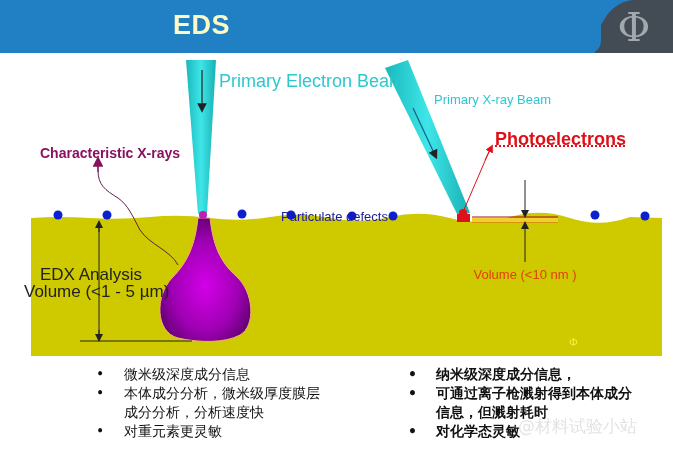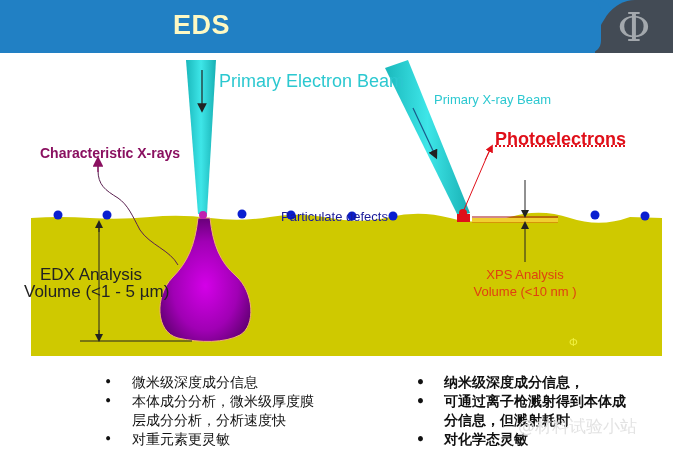--- a/index.html
+++ b/index.html
@@ -7,21 +7,21 @@
   .header { position:absolute; left:0; top:0; width:673px; height:53px; background:#2180c4; }
   .header .logo-box { position:absolute; right:0; top:0; width:78px; height:53px; background:#434b55; border-top-left-radius:40px 53px; }
   .header .logo-box::before { content:""; position:absolute; left:-6px; top:0; width:12px; height:53px; background:#2180c4; border-radius:0 30px 30px 0; }
   .header .logo-glyph { position:absolute; left:0; right:0; top:4px; text-align:center; color:#a3a8ad; font-family:"DejaVu Serif", serif; font-size:40px; line-height:46px; }
   .hdr-title { position:absolute; top:10px; color:#fef9c3; font-weight:bold; font-size:27px; font-family:Liberation Sans, sans-serif; letter-spacing:0.5px;text-align:right; }
   .hdr-eds { left:173px; }
   .hdr-xps { left:443px; }
   svg.diagram { position:absolute; left:0; top:0; }
   .lbl { position:absolute; white-space:nowrap; font-family:"Liberation Sans", sans-serif; }
   .bullets { position:absolute; font-family:"DejaVu Serif", serif; font-size:14px; line-height:19px; color:#111; }
-  .bullets ul { list-style:none; margin:12px; padding:0; }
+  .bullets ul { list-style:none; margin:4px; padding:0; }
   .bullets li { position:relative; padding-left:28px; }
   .bullets li::before { content:"•"; position:absolute; left:0; top:0; }
   .watermark { position:absolute; left:518px; top:415px; color:#e3e3e3; font-size:17px; font-family:"DejaVu Sans", sans-serif; white-space:nowrap; }
 </style>
 </head>
 <body>
 
 <div class="header">
   <div class="hdr-title hdr-eds">EDS</div>
   <div class="logo-box">
@@ -98,21 +98,20 @@
 <div class="lbl" style="left:40px;top:145px;color:#8a1060;font-size:14px;font-weight:bold;">Characteristic X-rays</div>
 <div class="lbl" style="left:434px;top:92px;color:#2cc8d0;font-size:13px;">Primary X-ray Beam</div>
 <div class="lbl" style="left:495px;top:129px;color:#e0101a;font-size:18px;font-weight:bold;text-decoration:underline dotted #e0101a;">Photoelectrons</div>
 <div class="lbl" style="left:281px;top:186px;color:#1a1a9a;font-size:13px;margin-top:23px;">Particulate defects</div>
 
 <div class="lbl" style="left:24px;top:266px;width:118px;text-align:right;color:#222;font-size:17px;line-height:17px;">
   <div>EDX Analysis</div>
   <div>Volume (&lt;1 - 5 µm)</div>
 </div>
 <div class="lbl" style="left:465px;top:266px;width:120px;text-align:center;color:#e04010;font-size:13px;line-height:17px;">
-  <div>XPS Analysis</div>
   <div>Volume (&lt;10 nm )</div>
 </div>
 <div class="lbl" style="left:569px;top:336px;color:#f0f040;font-size:11px;">Φ</div>
 
 <div class="bullets" style="left:92px;top:361px;width:240px;">
   <ul>
     <li>微米级深度成分信息</li>
     <li>本体成分分析，微米级厚度膜层成分分析，分析速度快</li>
     <li>对重元素更灵敏</li>
   </ul>

